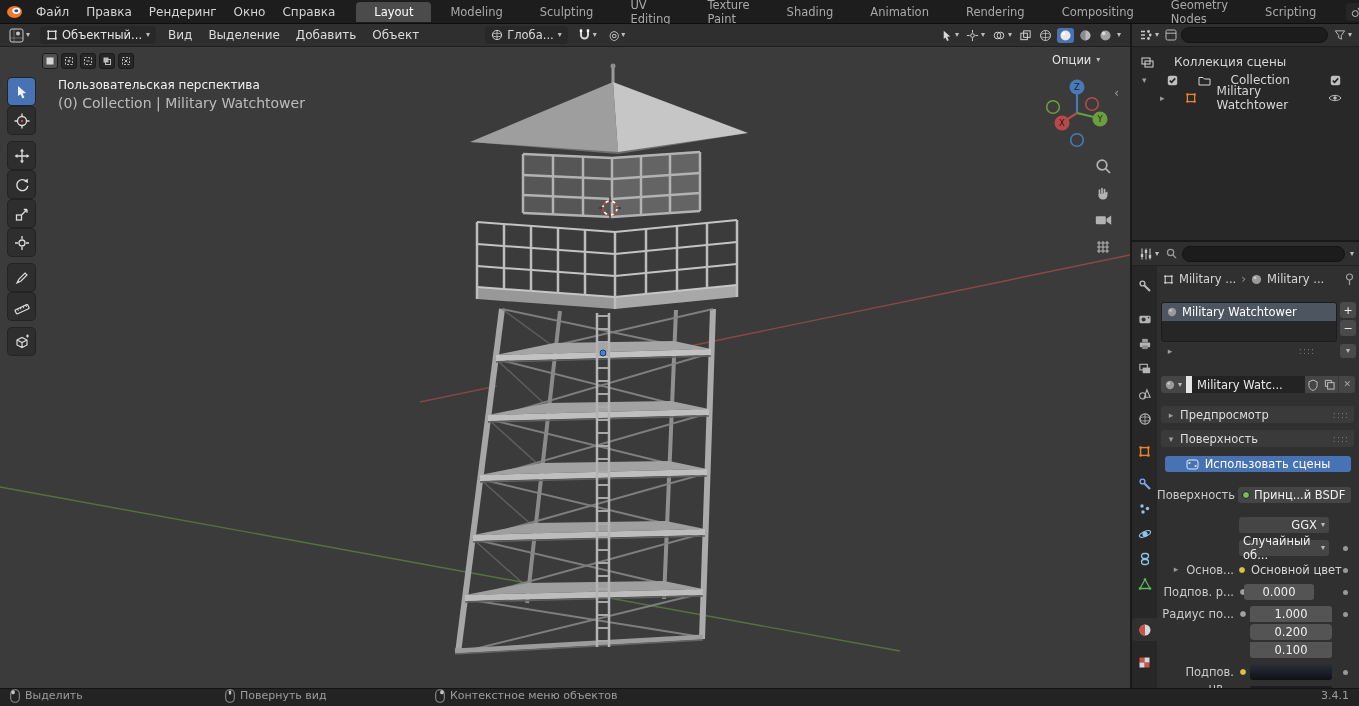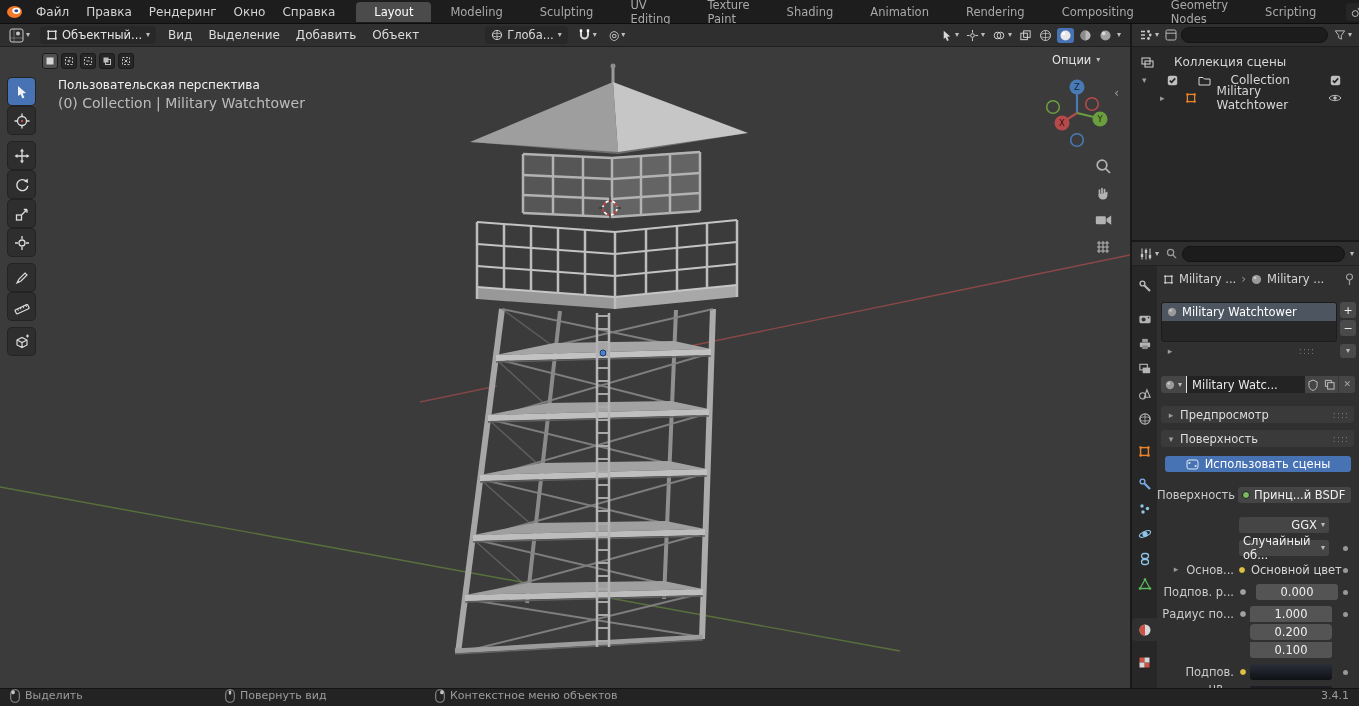--- a/index.html
+++ b/index.html
@@ -769,21 +769,21 @@
     </div>
 
     <div class="flex" style="position:absolute;left:4px;top:110px;width:194px;height:17px;gap:0">
       <span class="flex" style="background:#454545;border-radius:3px 0 0 3px;height:17px;padding:0 4px;gap:3px">
         <svg width="10" height="10" viewBox="0 0 12 12">
               <circle cx="6" cy="6" r="5" fill="#9a9a9a"></circle>
               <circle cx="4.4" cy="4.2" r="1.6" fill="#c9c9c9"></circle>
             </svg>
         <span class="chev">▾</span>
       </span>
-      <span class="flex" style="background:#232323;height:17px;flex:1;padding:0 5px;border-left:1px solid #e5e5e5">
+      <span class="flex" style="background:#232323;height:17px;flex:1;padding:0 5px;border-left:6px solid #e5e5e5">
         <span style="font-size:11.5px;color:#e8e8e8">Military Watc...</span>
       </span>
       <span class="flex" style="background:#454545;height:17px;padding:0 3px">
             <svg width="10" height="12" viewBox="0 0 11 13">
               <path d="M5.5 1 L10 3 V7 C10 10 8 11.5 5.5 12.5 C3 11.5 1 10 1 7 V3 Z" fill="none" stroke="#c8c8c8"></path>
             </svg>
           </span>
       <span class="flex" style="background:#454545;height:17px;padding:0 3px">
             <svg width="11" height="11" viewBox="0 0 12 12">
               <rect x="4" y="4" width="7" height="7" fill="none" stroke="#c8c8c8"></rect>
@@ -836,21 +836,21 @@
     <span class="tri" style="position:absolute;left:14px;top:298px">▸</span>
     <div class="p-label" style="top:296px;left:25px;width:52px">Основ...</div>
     <div class="flex" style="position:absolute;left:81px;top:296px;height:16px;gap:5px">
       <span class="sock" style="position:static;background:#dcc04a"></span>
       <span style="font-size:11.5px;color:#d6d6d6">Основной цвет</span>
     </div>
     <div class="adot" style="left:186px;top:302px"></div>
 
     <div class="p-label" style="top:318px">Подпов. р...</div>
     <span class="sock" style="left:82px;top:322px;background:#a1a1a1"></span>
-    <div class="field" style="left:99px;top:318px;width:82px">
+    <div class="field" style="left:87px;top:318px;width:70px">
           <span>0.000</span>
         </div>
     <div class="adot" style="left:186px;top:324px"></div>
 
     <div class="p-label" style="top:340px">Радиус по...</div>
     <span class="sock" style="left:82px;top:344px;background:#a1a1a1"></span>
     <div class="field" style="left:93px;top:340px;width:82px;border-radius:3px 3px 0 0">
           <span>1.000</span>
         </div>
     <div class="field numstack" style="left:93px;top:358px;width:82px">

